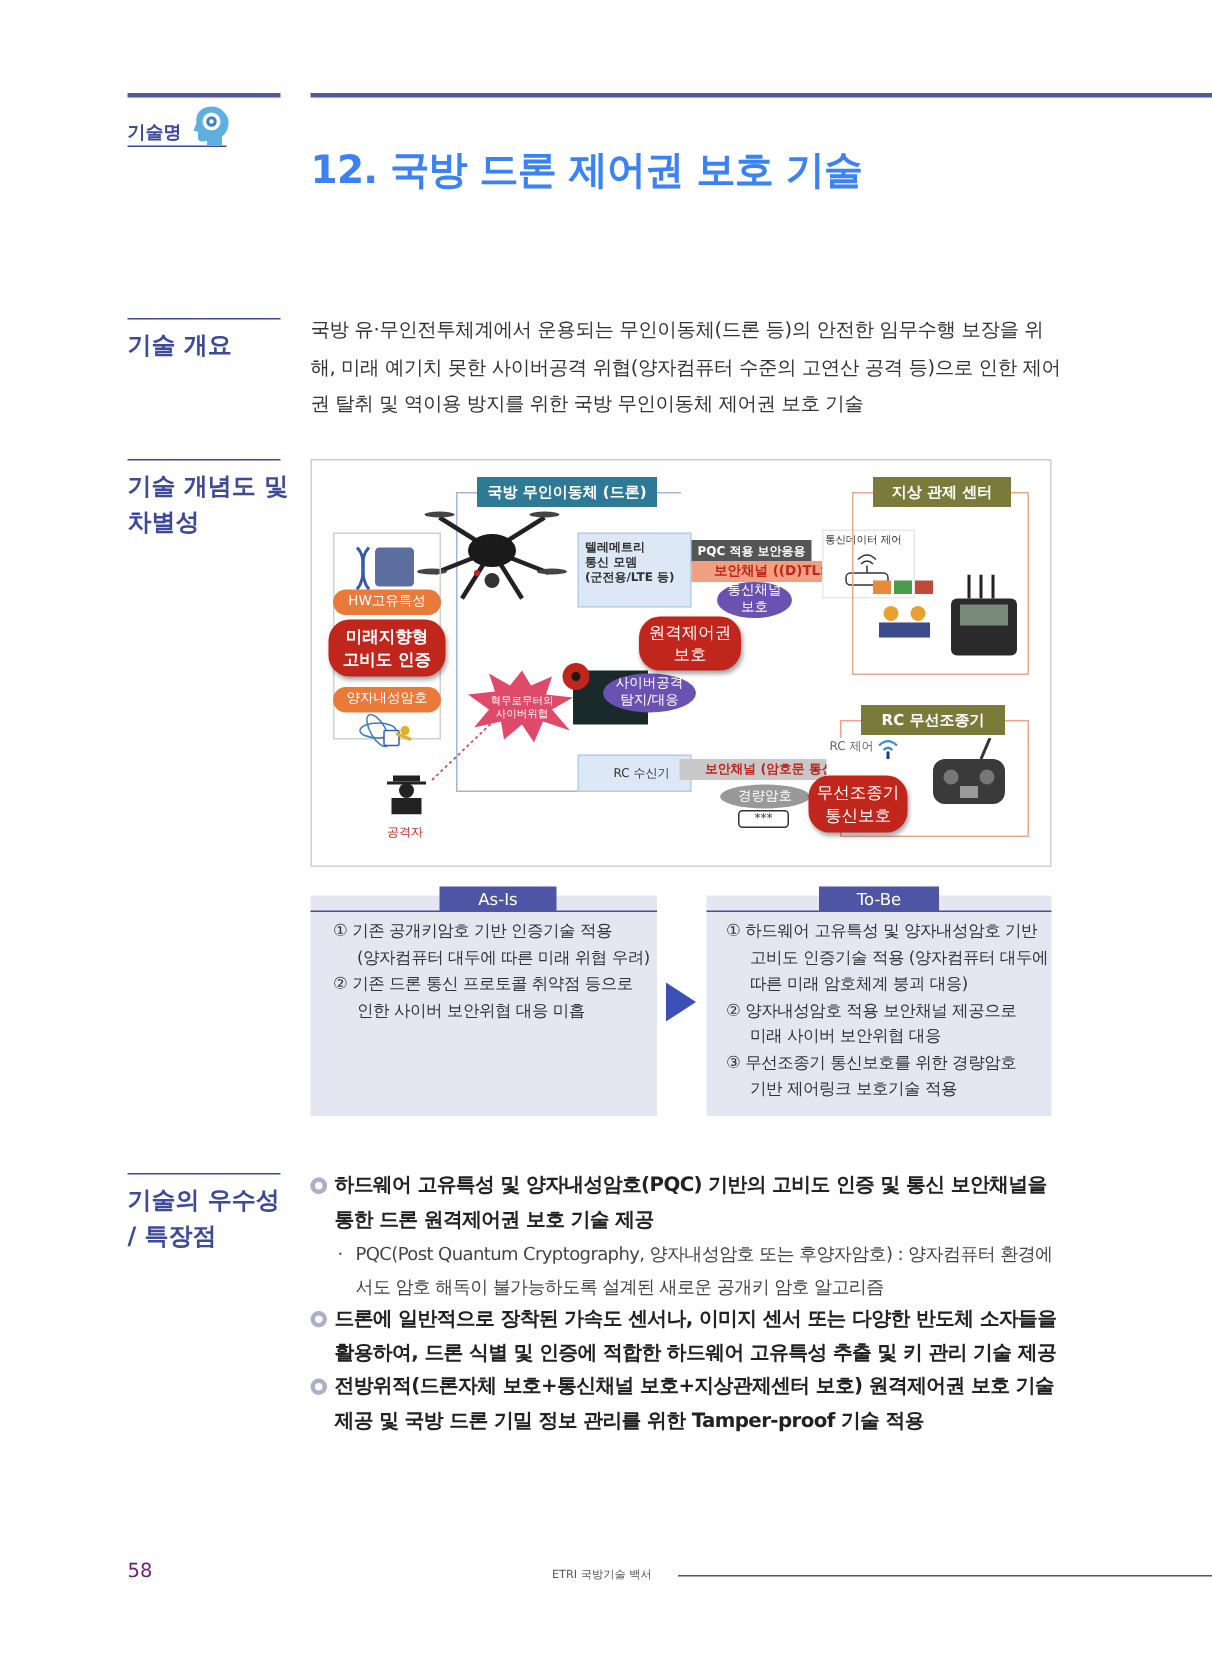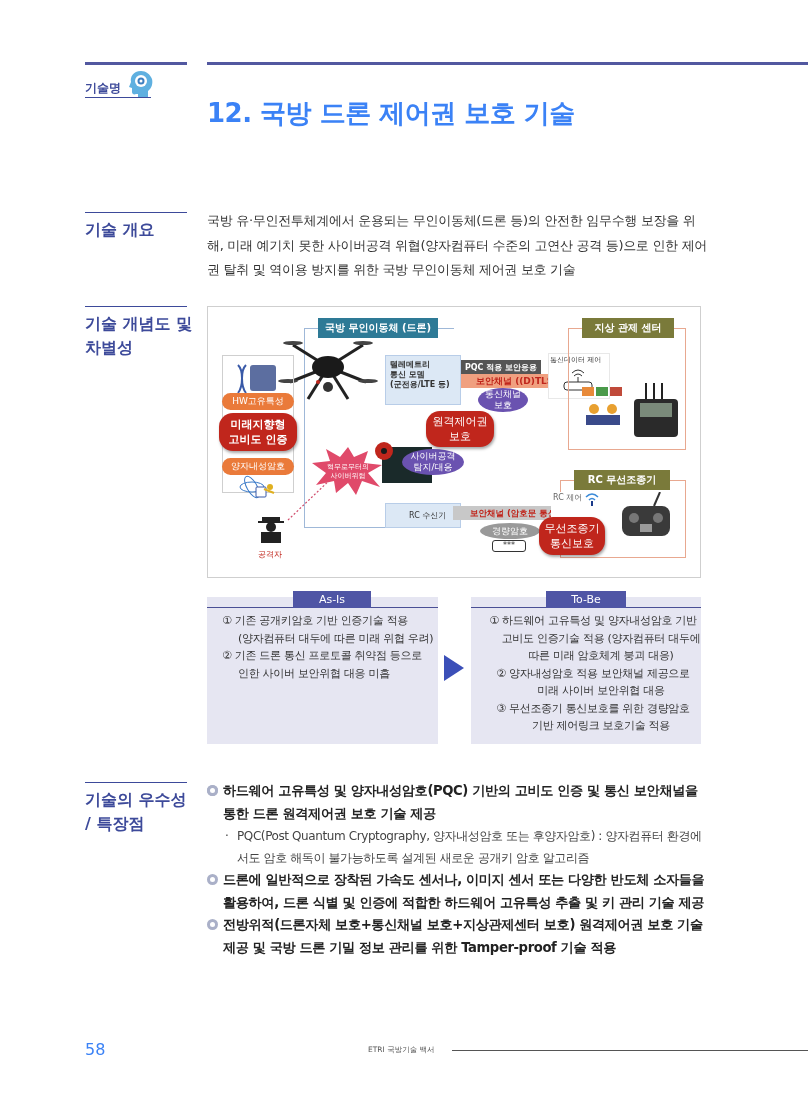--- a/index.html
+++ b/index.html
@@ -38,21 +38,21 @@
   .arrow-right { position: absolute; left: 444px; top: 655px; width: 0; height: 0; border-top: 13px solid transparent; border-bottom: 13px solid transparent; border-left: 20px solid #3b4fb8; }
 
   
   .features { position: absolute; left: 207px; top: 780px; width: 500px; }
   .feat { position: relative; padding-left: 16px; font-size: 13.2px; font-weight: bold; color: #222; line-height: 22.5px; letter-spacing: -0.4px; }
   .feat .bullet { position: absolute; left: 0; top: 5px; width: 11px; height: 11px; border-radius: 50%; background: #aab0c8; }
   .feat .bullet::after { content: ""; position: absolute; left: 3px; top: 3px; width: 5px; height: 5px; border-radius: 50%; background: #fff; }
   .subnote { position: relative; padding-left: 30px; font-size: 12px; font-weight: normal; color: #444; line-height: 22px; letter-spacing: -0.4px; }
   .subnote .dot { position: absolute; left: 18px; top: 0; }
 
-  .footer-num { position: absolute; left: 85px; top: 1040px; font-size: 16px; color: #3b82f6; }
+  .footer-num { position: absolute; left: 85px; top: 1040px; font-size: 13px; color: #701a75; }
   .footer-text { position: absolute; left: 368px; top: 1045px; font-size: 7.5px; color: #555; }
   .footer-line { position: absolute; left: 452px; top: 1050px; width: 356px; height: 1px; background: #555; }
 </style>
 </head>
 <body>
 
 <div class="rule-top-left"></div>
 <div class="rule-top-right"></div>
 
 <div class="tag-label">기술명</div>
@@ -233,21 +233,21 @@
 <div class="cmp-list" style="left:222px; width:214px;">
   <div class="it"><span>① 기존 공개키암호 기반 인증기술 적용</span><br><span>(양자컴퓨터 대두에 따른 미래 위협 우려)</span></div>
   <div class="it"><span>② 기존 드론 통신 프로토콜 취약점 등으로</span><br><span>인한 사이버 보안위협 대응 미흡</span></div>
 </div>
 
 <div class="arrow-right"></div>
 
 <div class="cmp-box" style="left:471px; width:230px;"></div>
 <div class="cmp-line" style="left:471px; width:230px;"></div>
 <div class="cmp-tab" style="left:546px; width:80px;">To-Be</div>
-<div class="cmp-list" style="left:484px; width:218px;text-align:center;">
+<div class="cmp-list" style="left:484px; width:218px;">
   <div class="it"><span>① 하드웨어 고유특성 및 양자내성암호 기반</span><br><span>고비도 인증기술 적용 (양자컴퓨터 대두에</span><br><span>따른 미래 암호체계 붕괴 대응)</span></div>
   <div class="it"><span>② 양자내성암호 적용 보안채널 제공으로</span><br><span>미래 사이버 보안위협 대응</span></div>
   <div class="it"><span>③ 무선조종기 통신보호를 위한 경량암호</span><br><span>기반 제어링크 보호기술 적용</span></div>
 </div>
 
 <div class="sec-rule" style="top:782px;"></div>
 <div class="sec-label" style="top:788px;">
   <div>기술의 우수성</div>
   <div>/ 특장점</div>
 </div>

